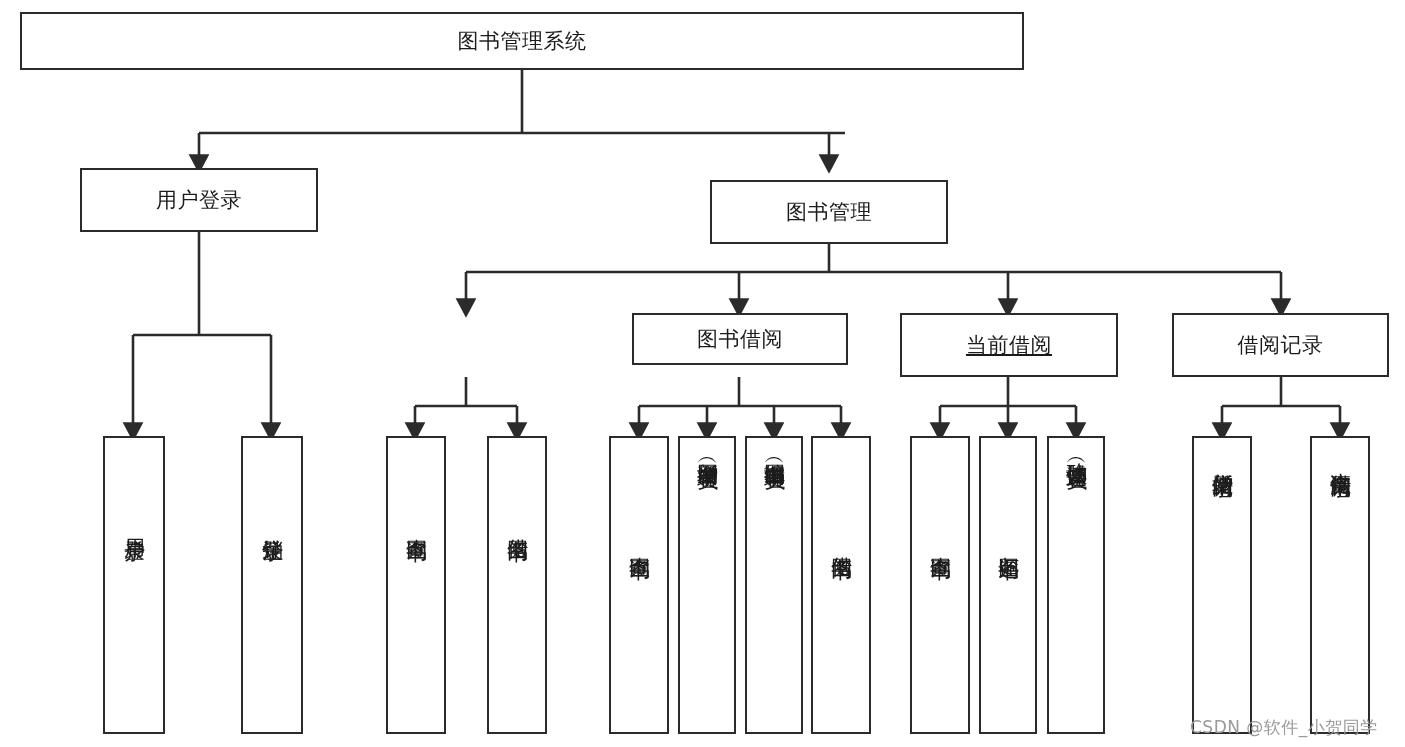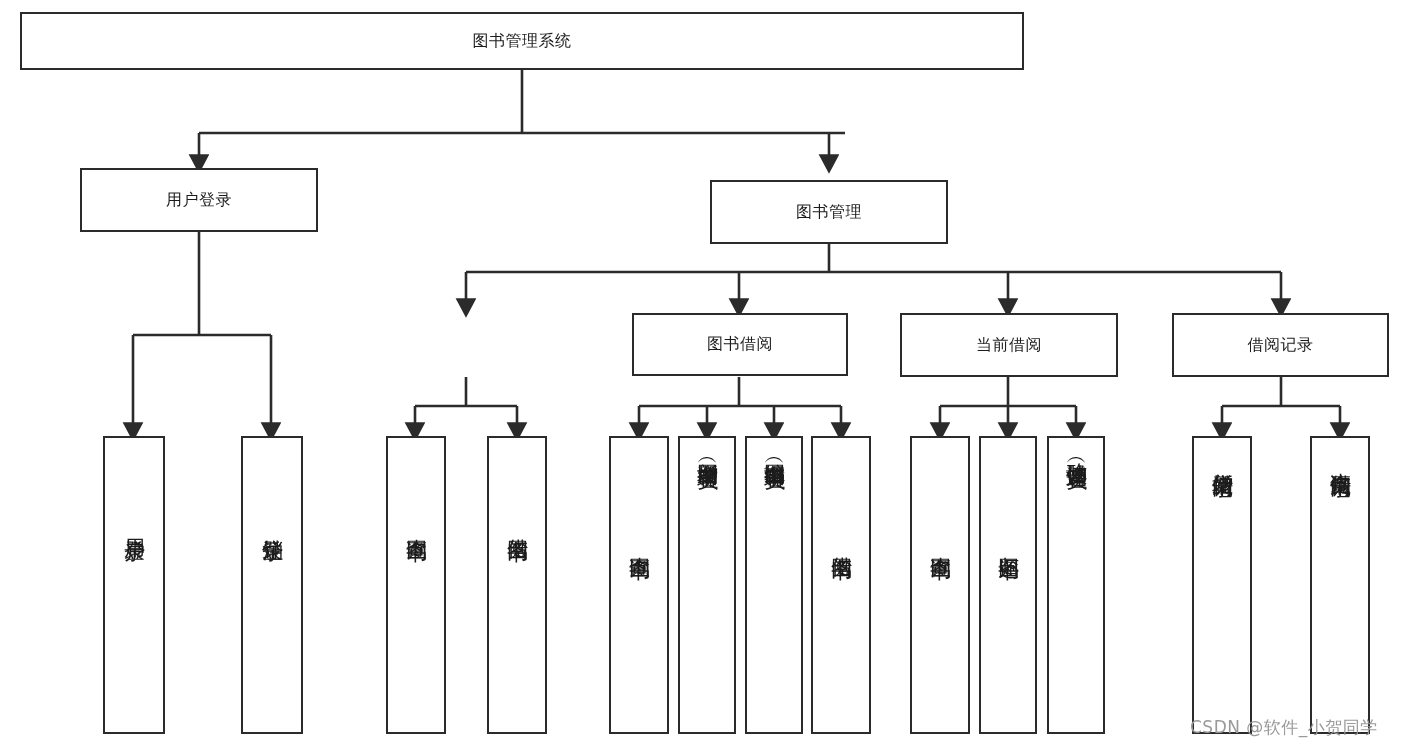--- a/index.html
+++ b/index.html
@@ -31,21 +31,21 @@
     position: absolute;
     box-sizing: border-box;
     background: #ffffff;
     border: 2px solid #2b2b2b;
     display: flex;
     align-items: center;
     justify-content: center;
     z-index: 2;
   }
   .node .label {
-    font-size: 16px;
+    font-size: 21px;
     line-height: 1.15;
     letter-spacing: 0.5px;
     color: #1c1c1c;
     white-space: nowrap;
   }
   .node.leaf {
     align-items: flex-start;
     justify-content: center;
     padding-top: 6px;
   }
@@ -140,24 +140,24 @@
     <span class="label">图书管理系统</span>
   </div>
 
   <div class="node" style="left:80px; top:168px; width:238px; height:64px;">
     <span class="label">用户登录</span>
   </div>
   <div class="node" style="left:710px; top:168px; width:238px; height:64px;margin-top:12px;">
     <span class="label">图书管理</span>
   </div>
 
-  <div class="node" style="left:632px; top:313px; width:216px; height:63px;">
+  <div class="node" style="left:632px; top:313px; width:216px; height:52px;">
     <span class="label">图书借阅</span>
   </div>
-  <div class="node" style="left:900px; top:313px; width:218px; height:64px;">
+  <div class="node" style="left:900px; top:313px; width:218px; height:64px;text-decoration:underline;">
     <span class="label">当前借阅</span>
   </div>
   <div class="node" style="left:1172px; top:313px; width:217px; height:64px;">
     <span class="label">借阅记录</span>
   </div>
 
   <div class="node leaf mid" style="left:103px; top:436px; width:62px; height:298px;">
     <span class="label">用户登录</span>
   </div>
   <div class="node leaf mid" style="left:241px; top:436px; width:62px; height:298px;">

